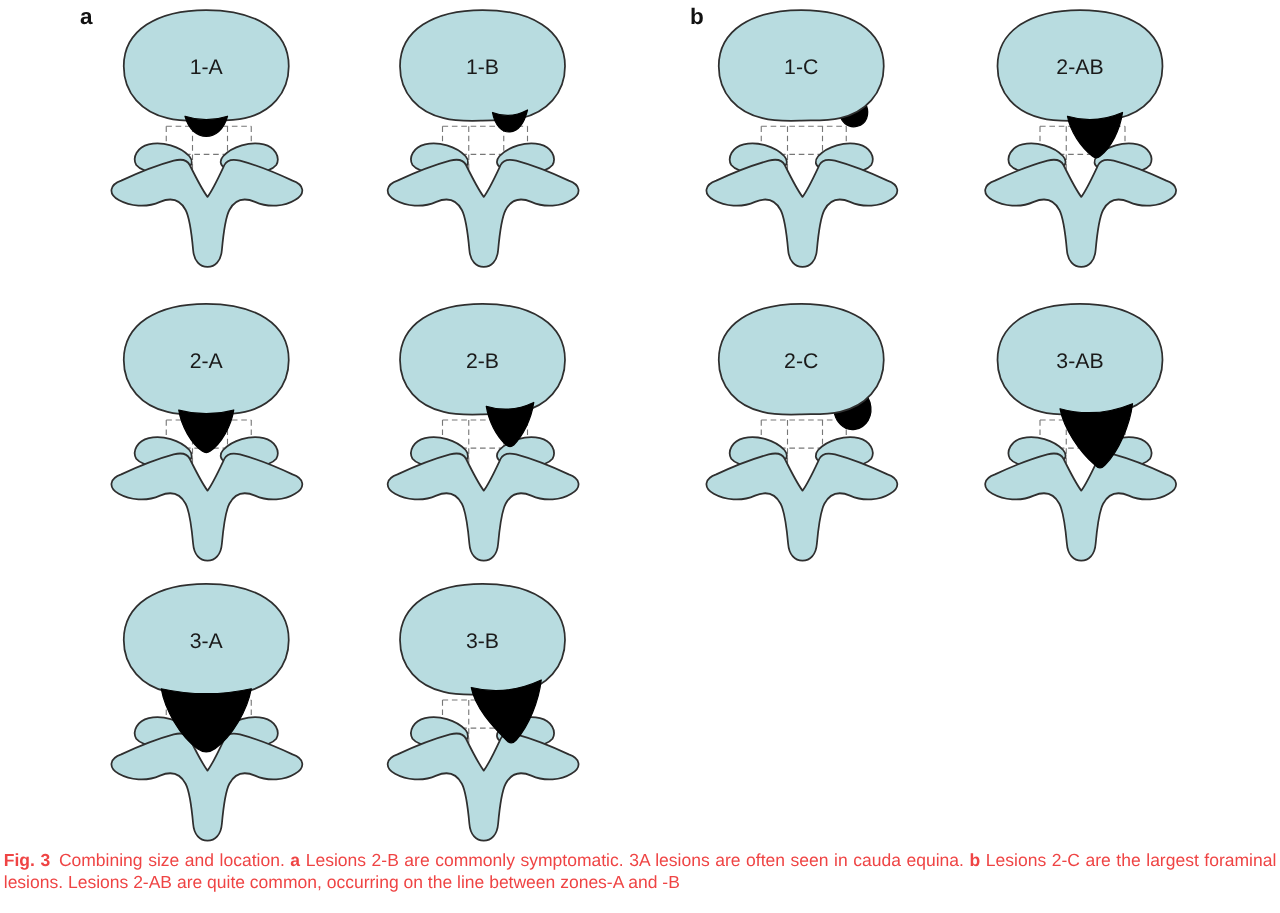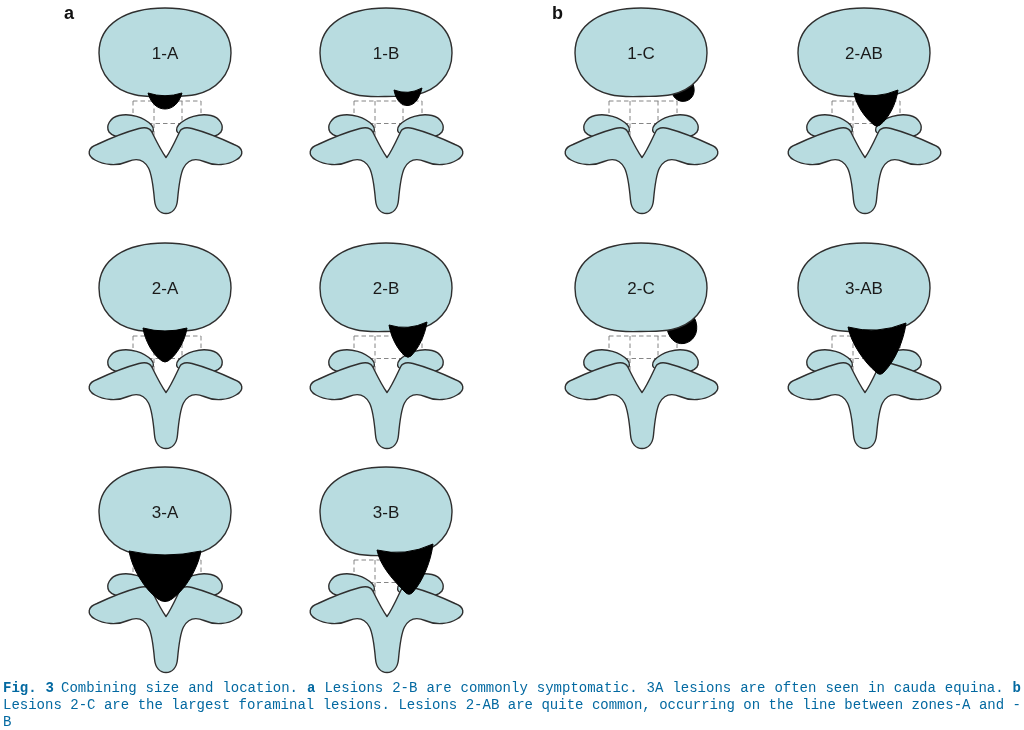--- a/index.html
+++ b/index.html
@@ -5,22 +5,22 @@
   html,body{margin:0;padding:0;background:#ffffff;}
   #stage{position:relative;width:1024px;height:730px;background:#ffffff;overflow:hidden;
          font-family:"Liberation Sans",sans-serif;}
   .panel-label{position:absolute;font-family:"Liberation Sans",sans-serif;
                font-weight:bold;font-size:18px;color:#111;}
   #panel-a-label{left:64px;top:3px;}
   #panel-b-label{left:552px;top:3px;}
   .vert{position:absolute;width:200px;height:215px;}
   .vert text{font-family:"Liberation Sans",sans-serif;font-size:17px;fill:#1a1a1a;}
   #caption{position:absolute;left:3px;top:680px;width:1018px;
-           font-family:Liberation Mono, monospace;font-size:14px;line-height:17px;
-           color:#0369a1;text-align:justify;margin:0;}
+           font-family:Liberation Sans, sans-serif;font-size:14px;line-height:17px;
+           color:#ef4444;text-align:justify;margin:0;}
   #caption b{font-weight:bold;}
   #caption .figlab{margin-right:7px;}
 </style>
 </head>
 <body>
 
 <div id="stage">
   <div class="panel-label" id="panel-a-label">a</div>
   <div class="panel-label" id="panel-b-label">b</div>
 

